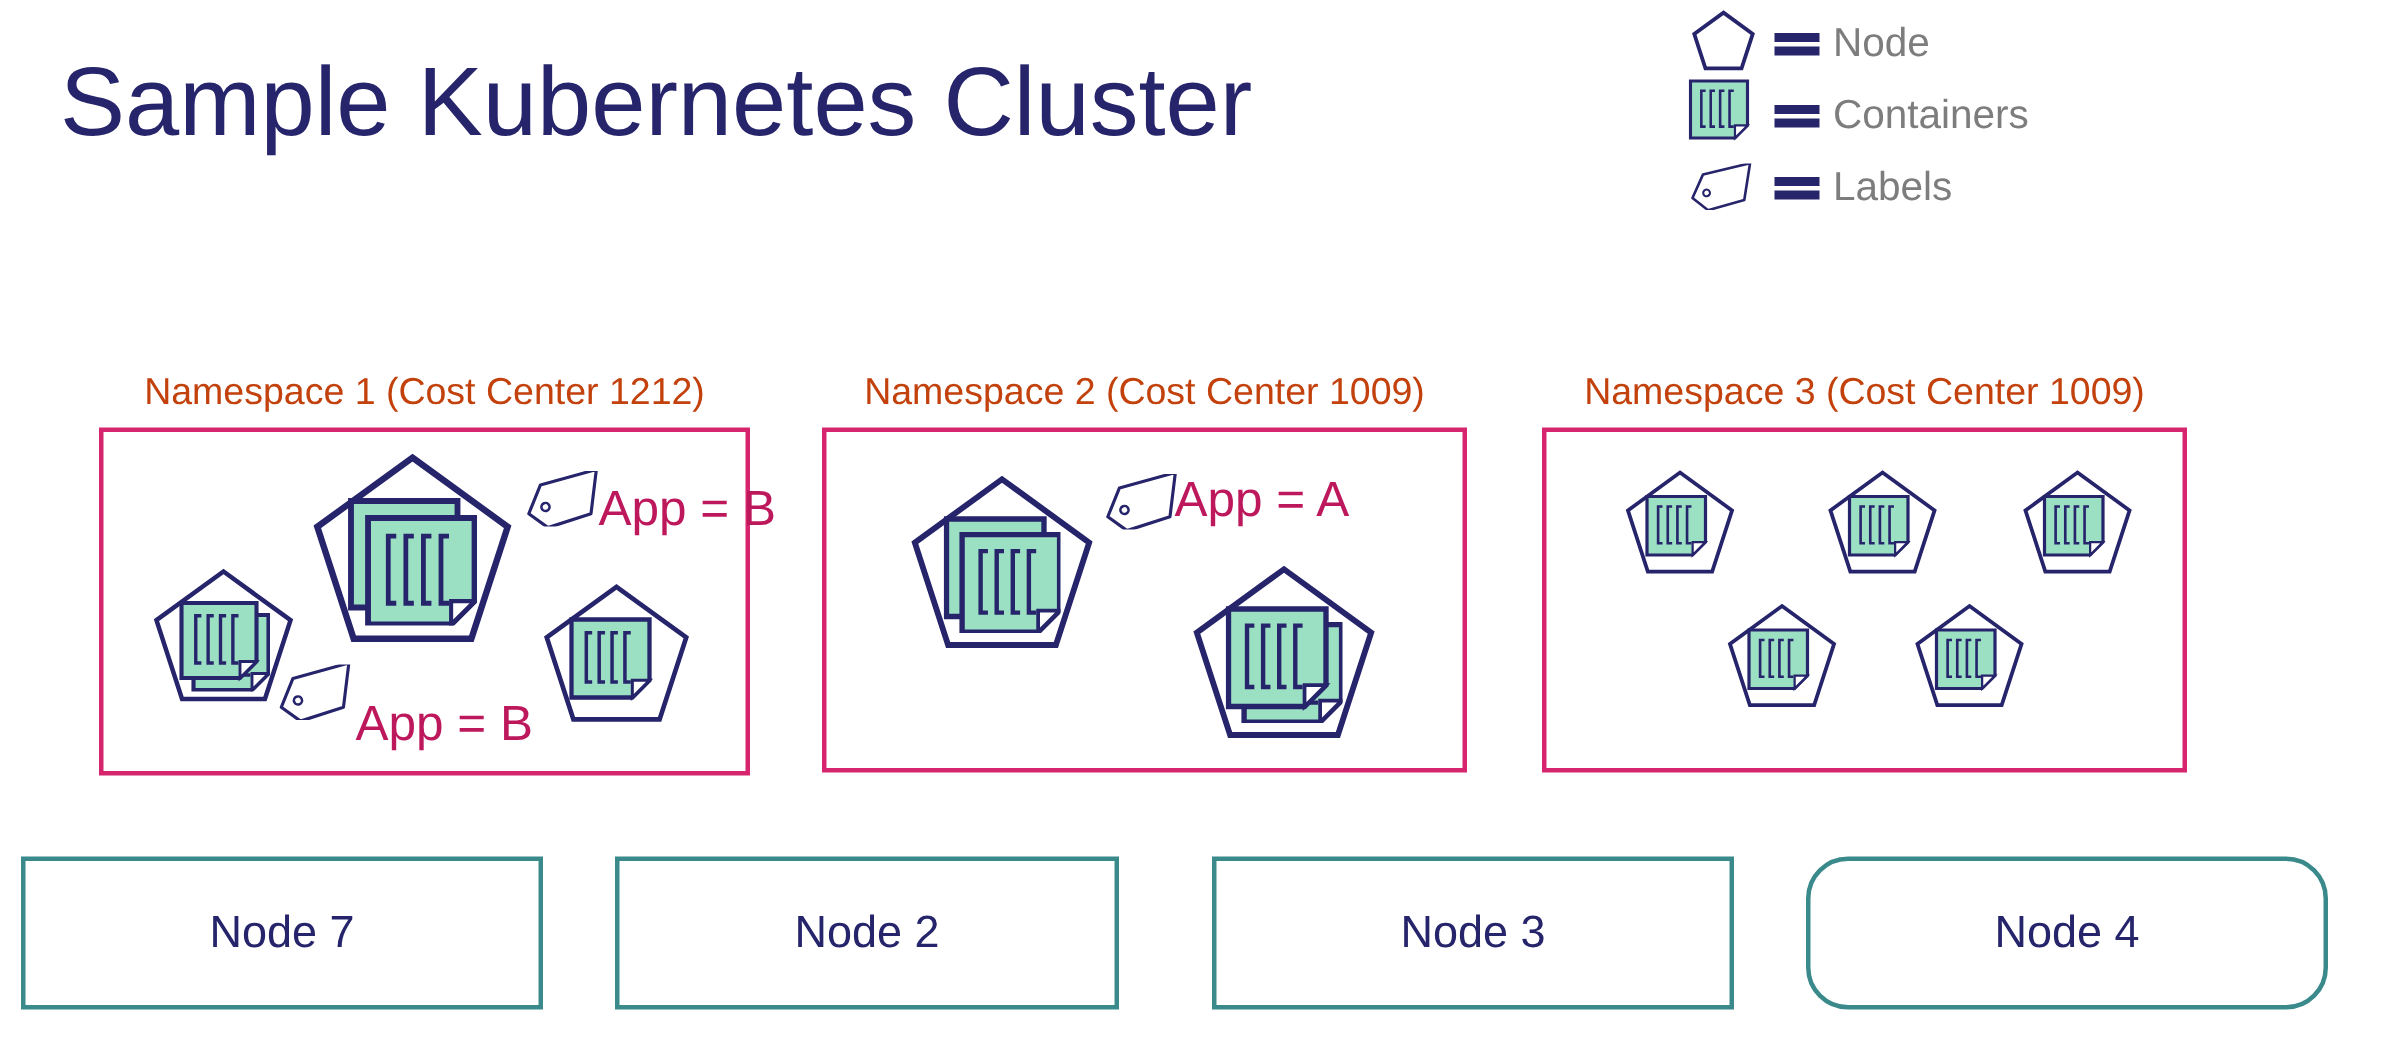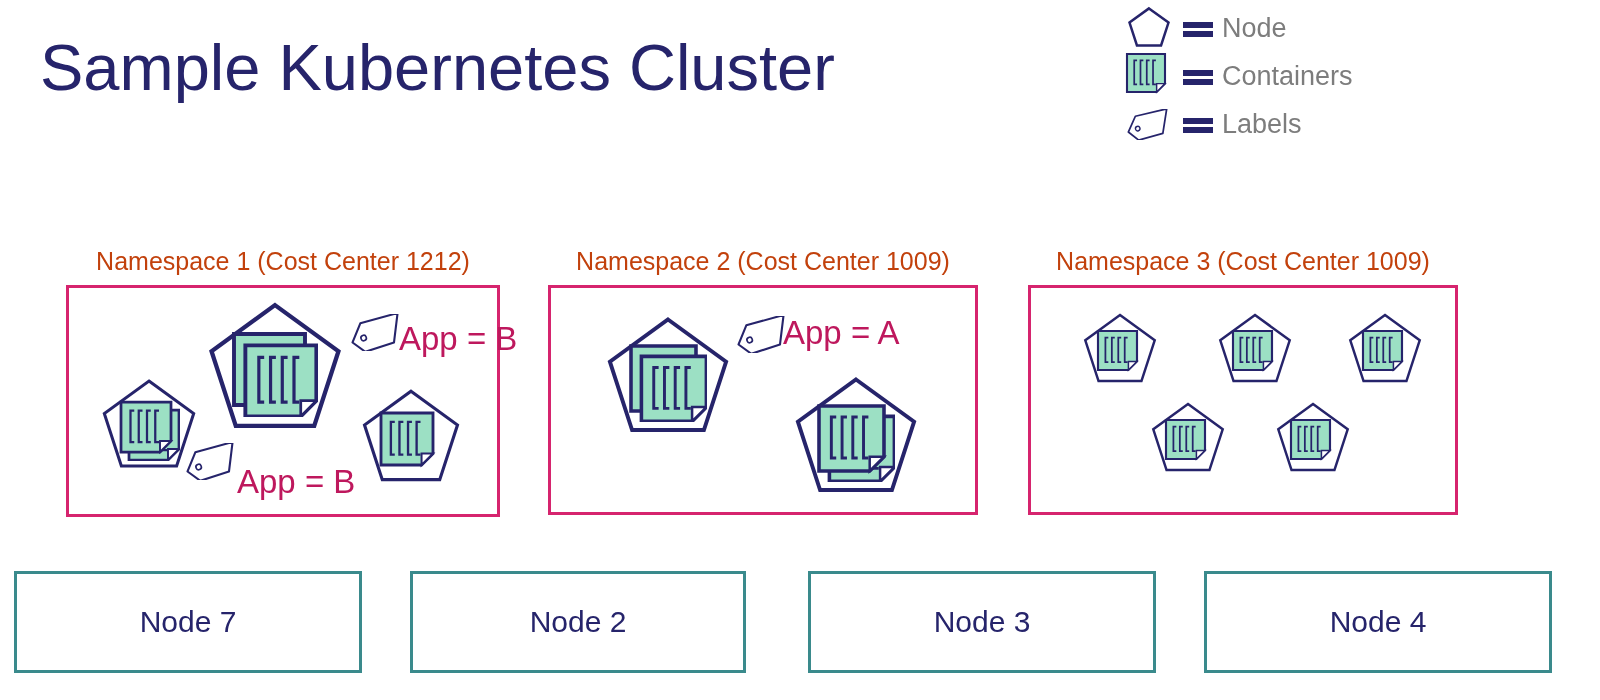--- a/index.html
+++ b/index.html
@@ -453,18 +453,18 @@
   <div id="nodes-layer">
       <div class="node-box" style="left: 14px; top: 571px; width: 348px; height: 102px;">
         <div class="node-label">Node 7</div>
       </div>
       <div class="node-box" style="left: 410px; top: 571px; width: 336px; height: 102px;">
         <div class="node-label">Node 2</div>
       </div>
       <div class="node-box" style="left: 808px; top: 571px; width: 348px; height: 102px;">
         <div class="node-label">Node 3</div>
       </div>
-      <div class="node-box" style="left: 1204px; top: 571px; width: 348px; height: 102px;">
+      <div class="node-box" style="left: 1204px; top: 571px; width: 348px; height: 102px; border-radius: 28px;">
         <div class="node-label">Node 4</div>
       </div>
     </div>
 
 </div>
 
 </body></html>

